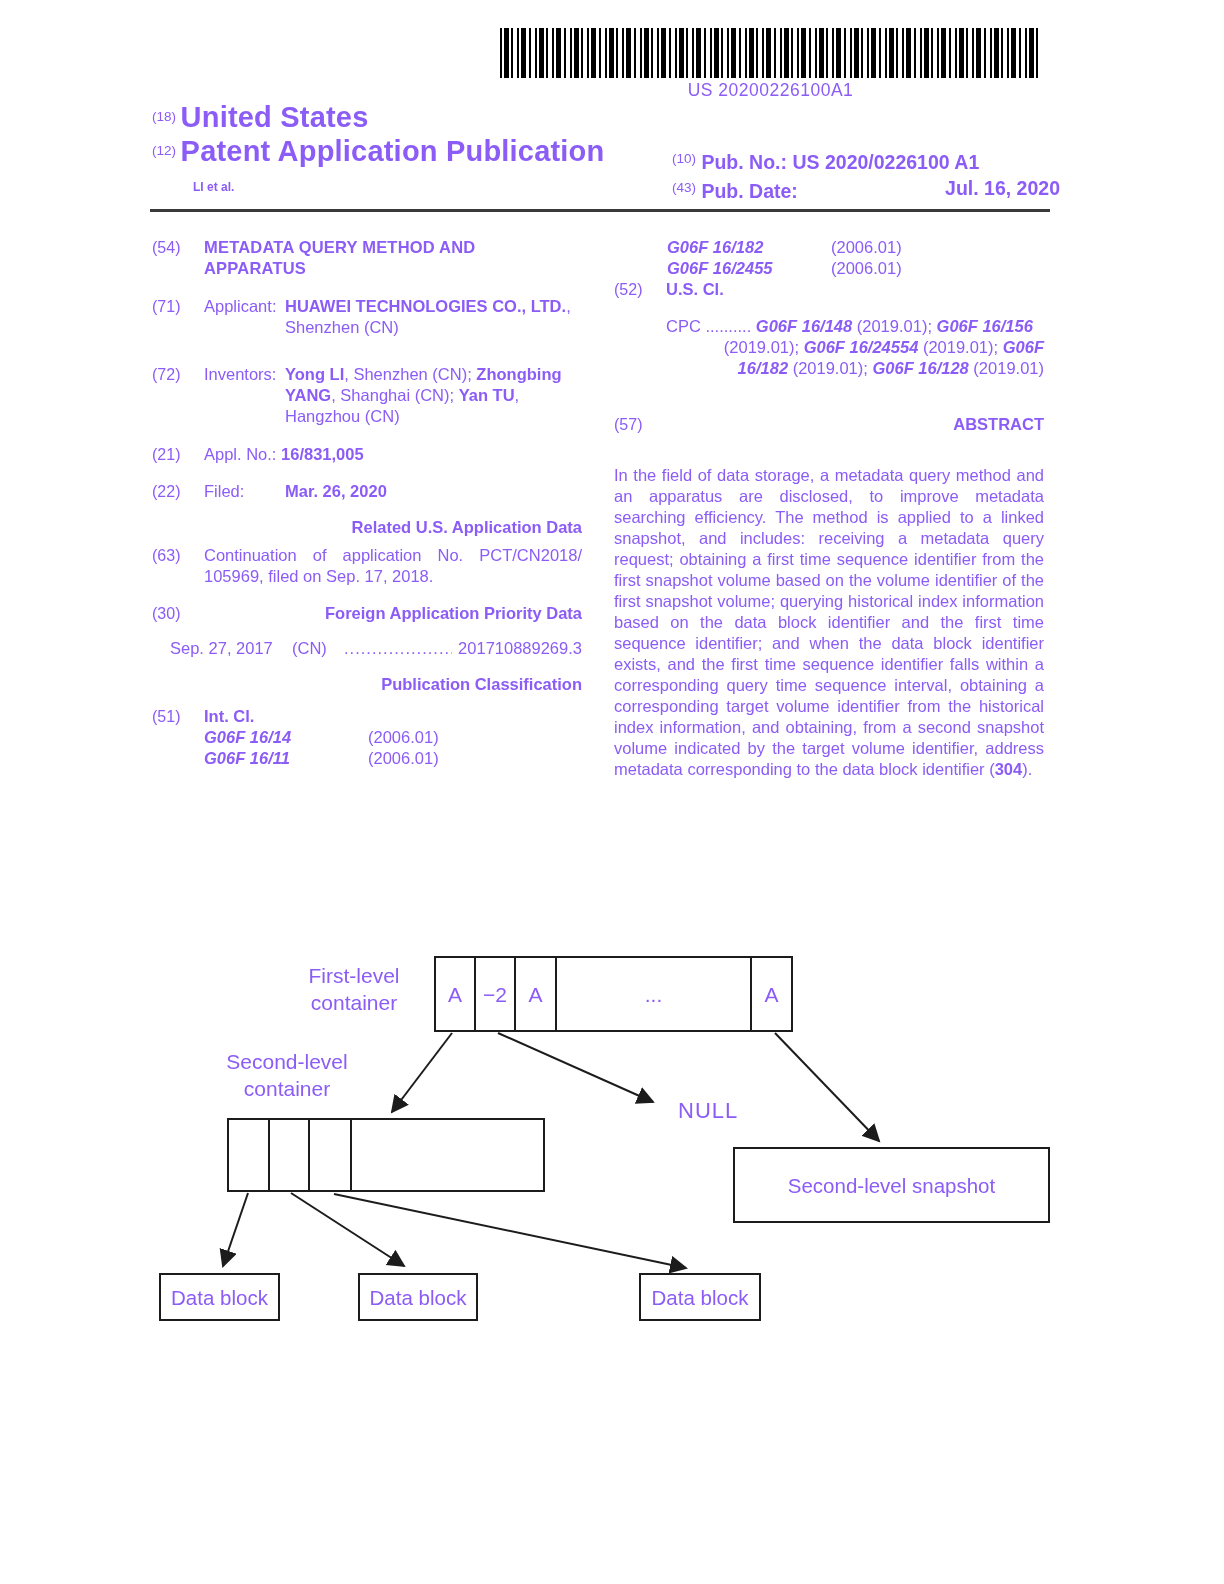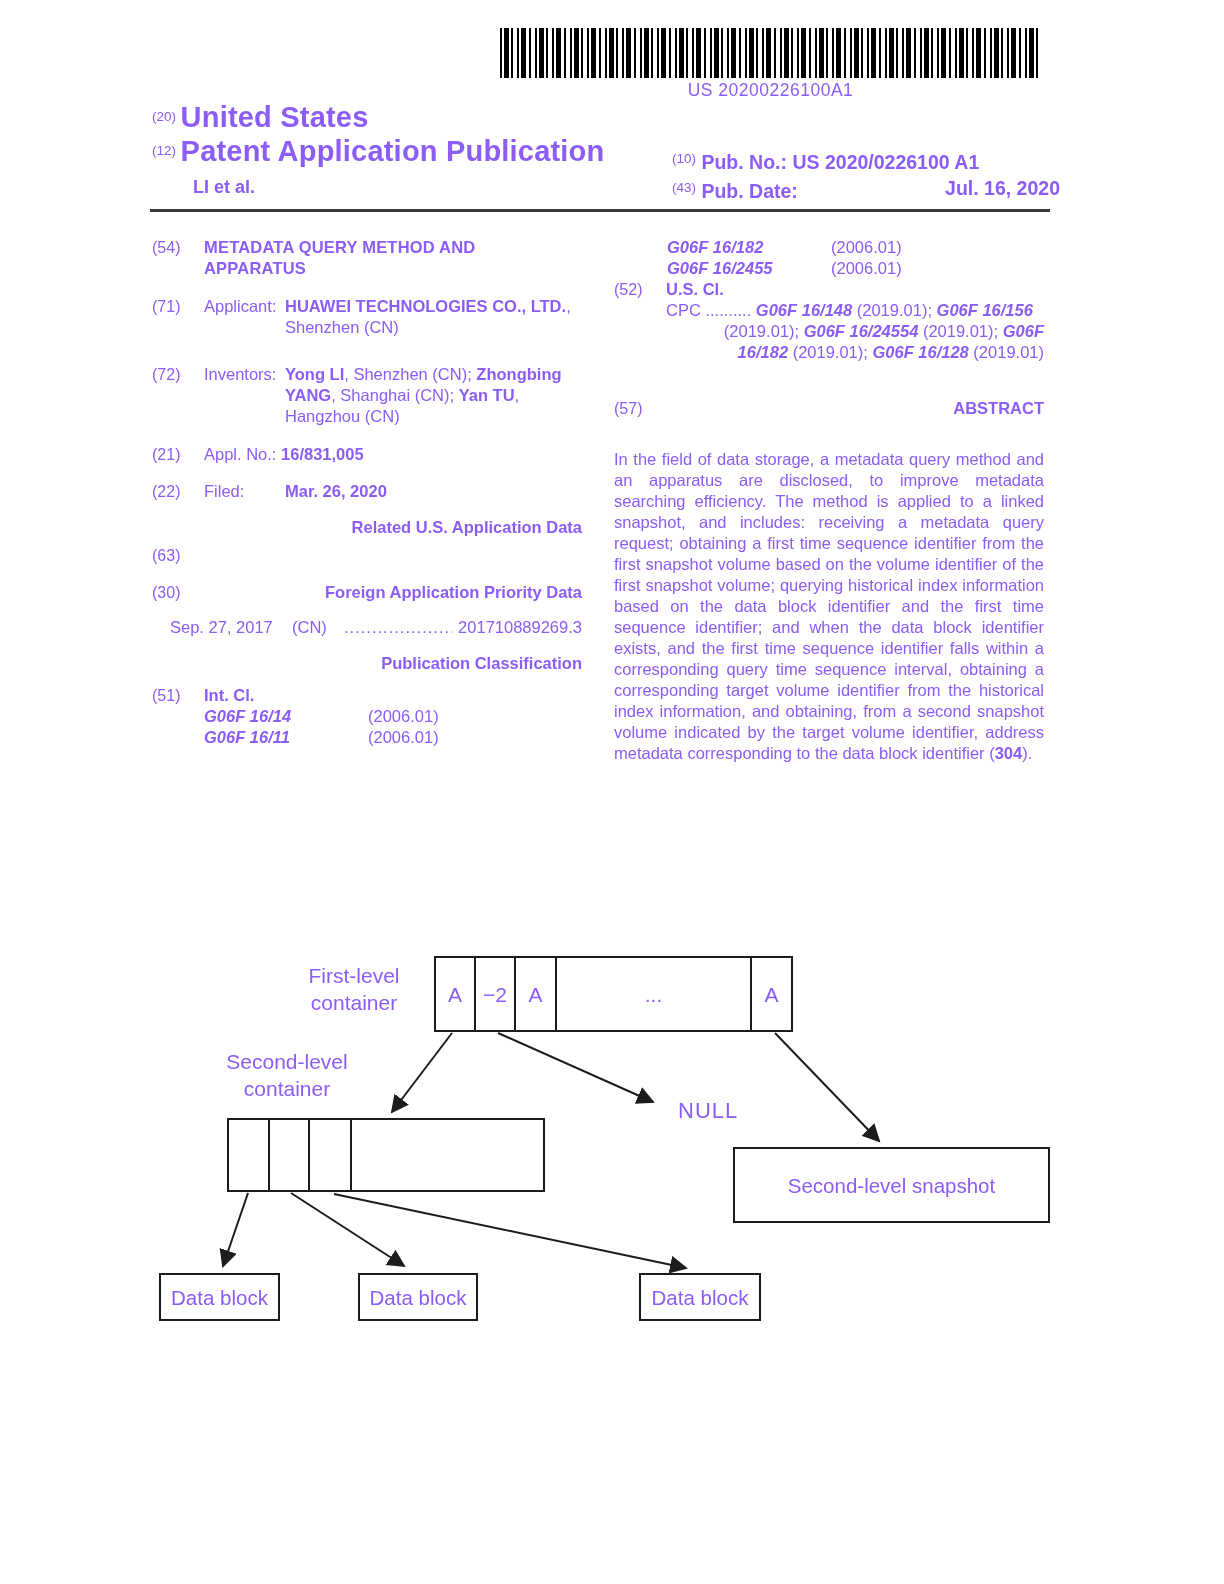--- a/index.html
+++ b/index.html
@@ -26,21 +26,21 @@
   .barcode-num {
     position:absolute; left:500px; top:80px; width:541px;
     text-align:center; font-size:17.5px; letter-spacing:.5px;
   }
   
   .hnum { font-size:13.5px; vertical-align:6px; }
   .h19 { position:absolute; left:152px; top:106px; }
   .h19 .big { font-size:29px; font-weight:bold; letter-spacing:.2px; }
   .h12 { position:absolute; left:152px; top:140px; white-space:nowrap; }
   .h12 .big { font-size:29px; font-weight:bold; letter-spacing:.2px; }
-  .hauthors { position:absolute; left:193px; top:177px; font-weight:bold; font-size:18px; }
+  .hauthors { position:absolute; left:193px; top:177px; font-weight:bold; font-size:12px; }
   .hright { position:absolute; left:672px; top:146px; width:388px; }
   .hright .row { display:flex; justify-content:space-between; font-size:19.5px; font-weight:bold; line-height:26px; white-space:nowrap; }
   .hright .hnum { font-weight:normal; }
   .rule { position:absolute; left:150px; top:209px; width:900px; height:2.5px; background:#3a3a3a; }
   
   .col { position:absolute; top:237px; width:430px; }
   .col-left { left:152px; }
   .col-right { left:614px; }
   .item { display:grid; grid-template-columns:52px 1fr; }
   .code { font-size:16px; }
@@ -70,21 +70,21 @@
 </style>
 </head>
 <body>
 
 <div class="page">
 
   <div class="barcode"></div>
   <div class="barcode-num">US 20200226100A1</div>
 
   <div class="h19">
-    <span class="hnum">(20)</span>
+    <span class="hnum">(18)</span>
     <span class="big">United States</span>
   </div>
   <div class="h12">
     <span class="hnum">(12)</span>
     <span class="big">Patent Application Publication</span>
   </div>
   <div class="hauthors">LI et al.</div>
   <div class="hright">
     <div class="row">
       <span>
@@ -129,20 +129,21 @@
     <div class="item" style="margin-bottom:15px;">
       <span class="code">(22)</span>
       <span class="lv">
         <span>Filed:</span>
         <span class="bold">Mar. 26, 2020</span>
       </span>
     </div>
     <div class="heading" style="margin-bottom:7px;">Related U.S. Application Data</div>
     <div class="item" style="margin-bottom:16px;">
       <span class="code">(63)</span>
+      <span class="just">Continuation of application No. PCT/CN2018/​105969, filed on Sep. 17, 2018.</span>
     </div>
     <div class="item" style="margin-bottom:0;">
       <span class="code">(30)</span>
       <span class="heading">Foreign Application Priority Data</span>
     </div>
     <div class="priority-line">
       <span class="pdate">Sep. 27, 2017</span>
       <span class="pcountry">(CN)</span>
       <span class="pdots">.........................</span>
       <span class="pnum">201710889269.3</span>
@@ -173,21 +174,21 @@
       <span class="cls-row">
         <span class="cls">G06F 16/2455</span>
         <span>(2006.01)</span>
       </span>
     </div>
     <div class="item">
       <span class="code">(52)</span>
       <span>
         <span class="bold">U.S. Cl.</span>
         <span class="cpc-block" style="display:block;">
-          <span style="display:block;"><span>CPC .......... </span><span style="font-weight: bold; font-style: italic;">G06F 16/148</span><span> (2019.01); </span><span style="font-weight: bold; font-style: italic;">G06F 16/156</span></span>
+          <span style="display:block;margin-top:16px;"><span>CPC .......... </span><span style="font-weight: bold; font-style: italic;">G06F 16/148</span><span> (2019.01); </span><span style="font-weight: bold; font-style: italic;">G06F 16/156</span></span>
           <span class="cpc-l2" style="display:block;"><span>(2019.01); </span><span style="font-weight: bold; font-style: italic;">G06F 16/24554</span><span> (2019.01); </span><span style="font-weight: bold; font-style: italic;">G06F</span></span>
           <span class="cpc-l3" style="display:block;"><span style="font-weight: bold; font-style: italic;">16/182</span><span> (2019.01); </span><span style="font-weight: bold; font-style: italic;">G06F 16/128</span><span> (2019.01)</span></span>
         </span>
       </span>
     </div>
     <div class="item" style="margin-top:35px;">
       <span class="code">(57)</span>
       <span class="heading">ABSTRACT</span>
     </div>
     <div class="just" style="margin-top:30px;"><span>In the field of data storage, a metadata query method and an apparatus are disclosed, to improve metadata searching efficiency. The method is applied to a linked snapshot, and includes: receiving a metadata query request; obtaining a first time sequence identifier from the first snapshot volume based on the volume identifier of the first snapshot volume; querying historical index information based on the data block identifier and the first time sequence identifier; and when the data block identifier exists, and the first time sequence identifier falls within a corresponding query time sequence interval, obtaining a corresponding target volume identifier from the historical index information, and obtaining, from a second snapshot volume indicated by the target volume identifier, address metadata corresponding to the data block identifier (</span><span style="font-weight: bold;">304</span><span>).</span></div>

